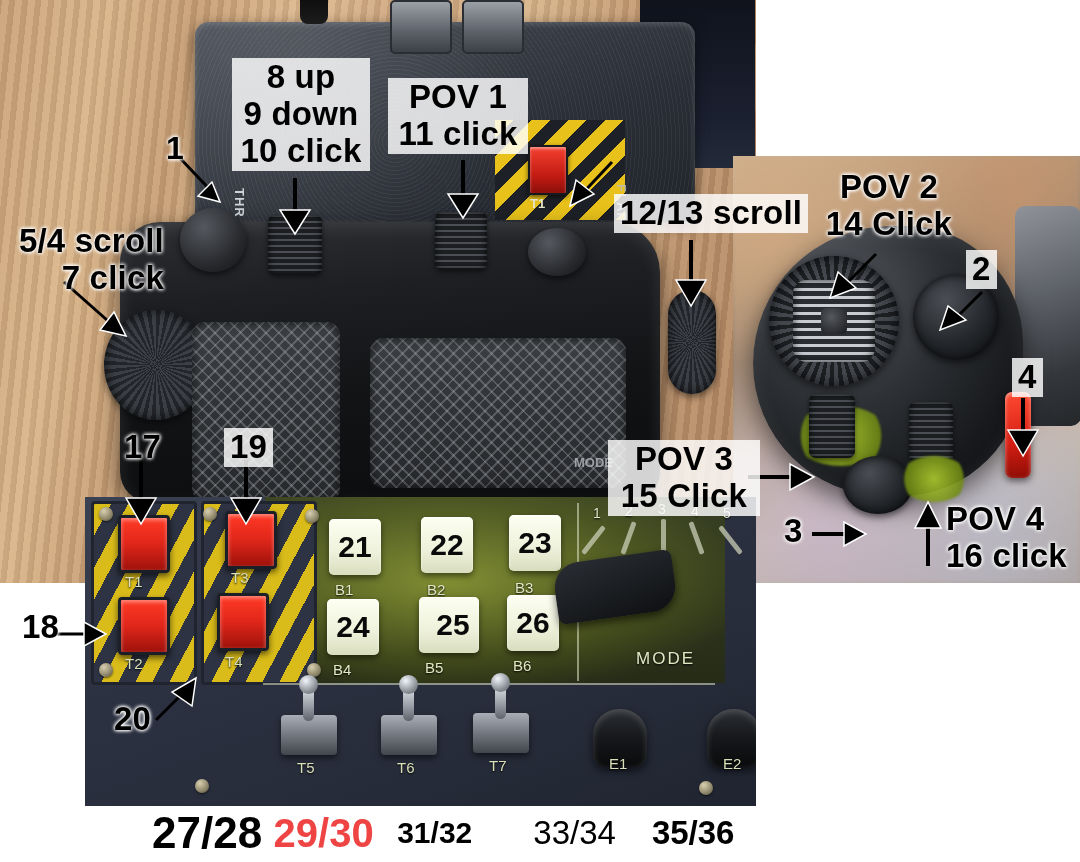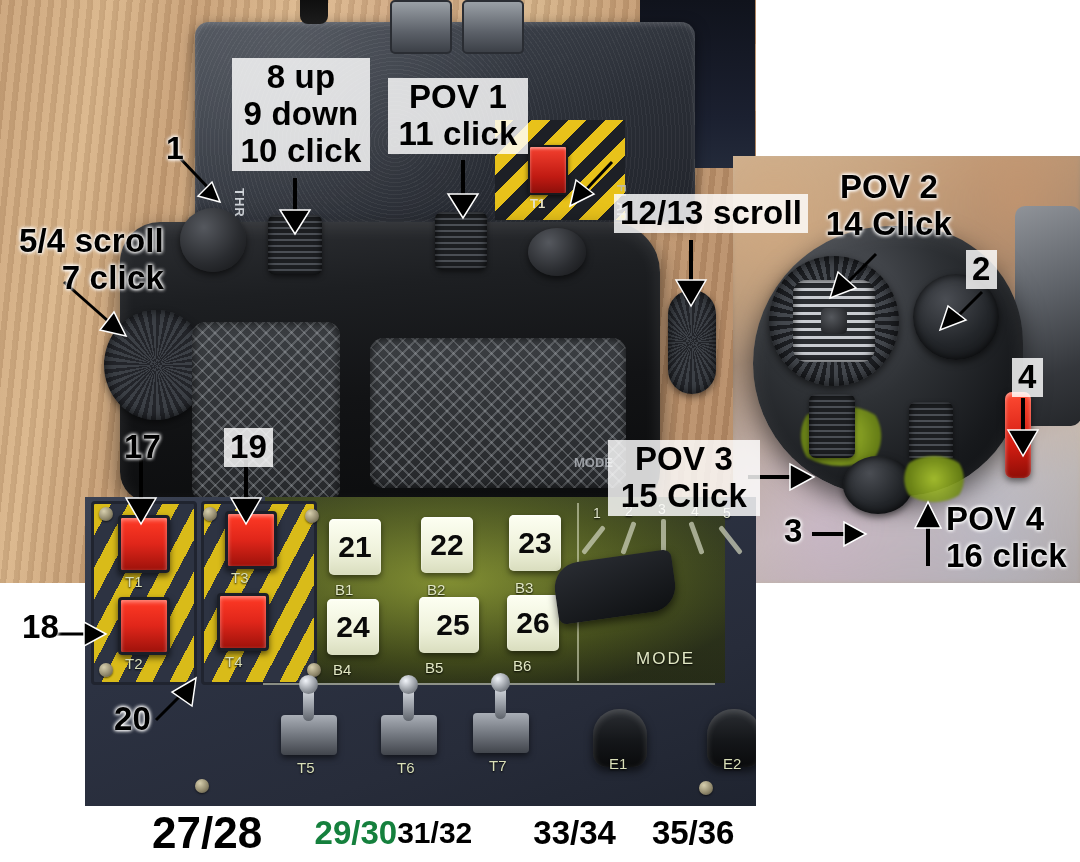--- a/index.html
+++ b/index.html
@@ -523,19 +523,19 @@
   <div class="anno plain" style="left:118px;top:428px;font-size:33px;">17</div>
 
   <div class="anno chip" style="left:224px;top:428px;font-size:33px;">19</div>
 
   <div class="anno plain" style="left:16px;top:608px;font-size:33px;">18</div>
 
   <div class="anno plain" style="left:108px;top:700px;font-size:33px;">20</div>
 
   <div style="position:absolute;left:152px;top:810px;width:600px;height:46px;display:flex;align-items:center;">
     <div style="width:122px;font-size:44px;font-weight:700;color:#000;">27/28</div>
-    <div style="width:124px;text-align:right;font-size:33px;font-weight:700;color:#15803d;">29/30</div>
+    <div style="width:124px;text-align:left;font-size:40px;font-weight:700;color:#ef4444;">29/30</div>
     <div style="width:118px;text-align:left;font-size:30px;font-weight:700;color:#000;">31/32</div>
-    <div style="width:120px;text-align:center;font-size:33px;font-weight:700;color:#000;">33/34</div>
+    <div style="width:120px;text-align:center;font-size:33px;font-weight:400;color:#000;">33/34</div>
     <div style="width:118px;text-align:center;font-size:33px;font-weight:700;color:#000;">35/36</div>
   </div>
 
 </div>
 
 </body></html>

